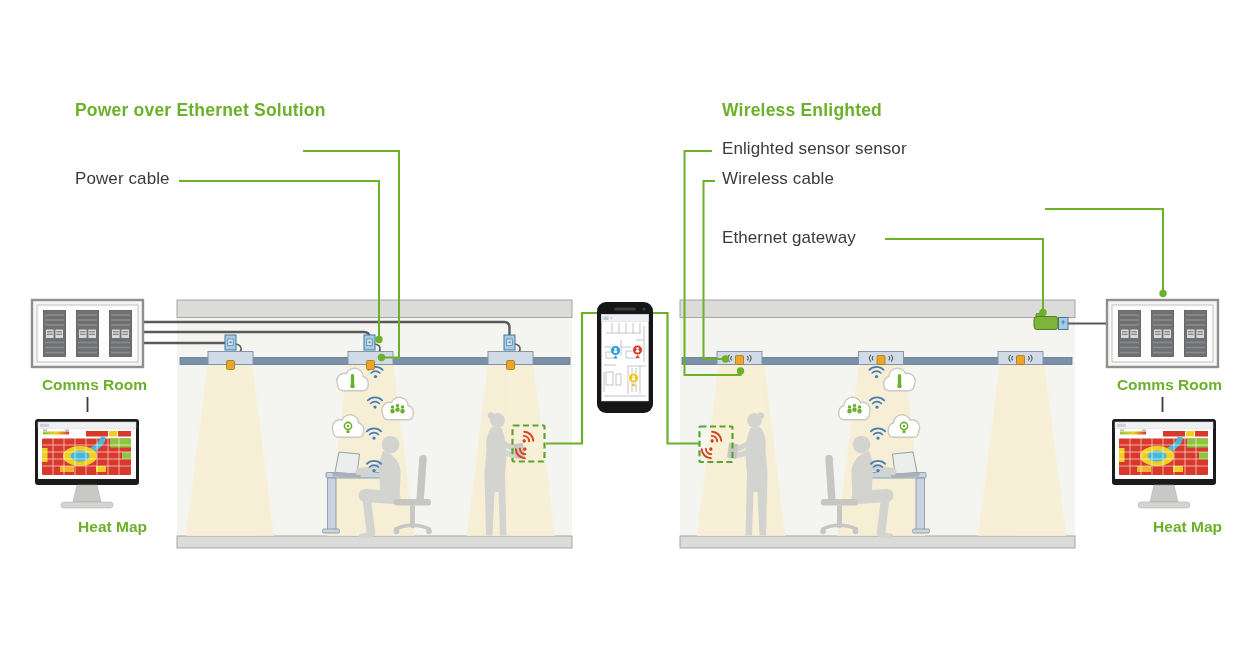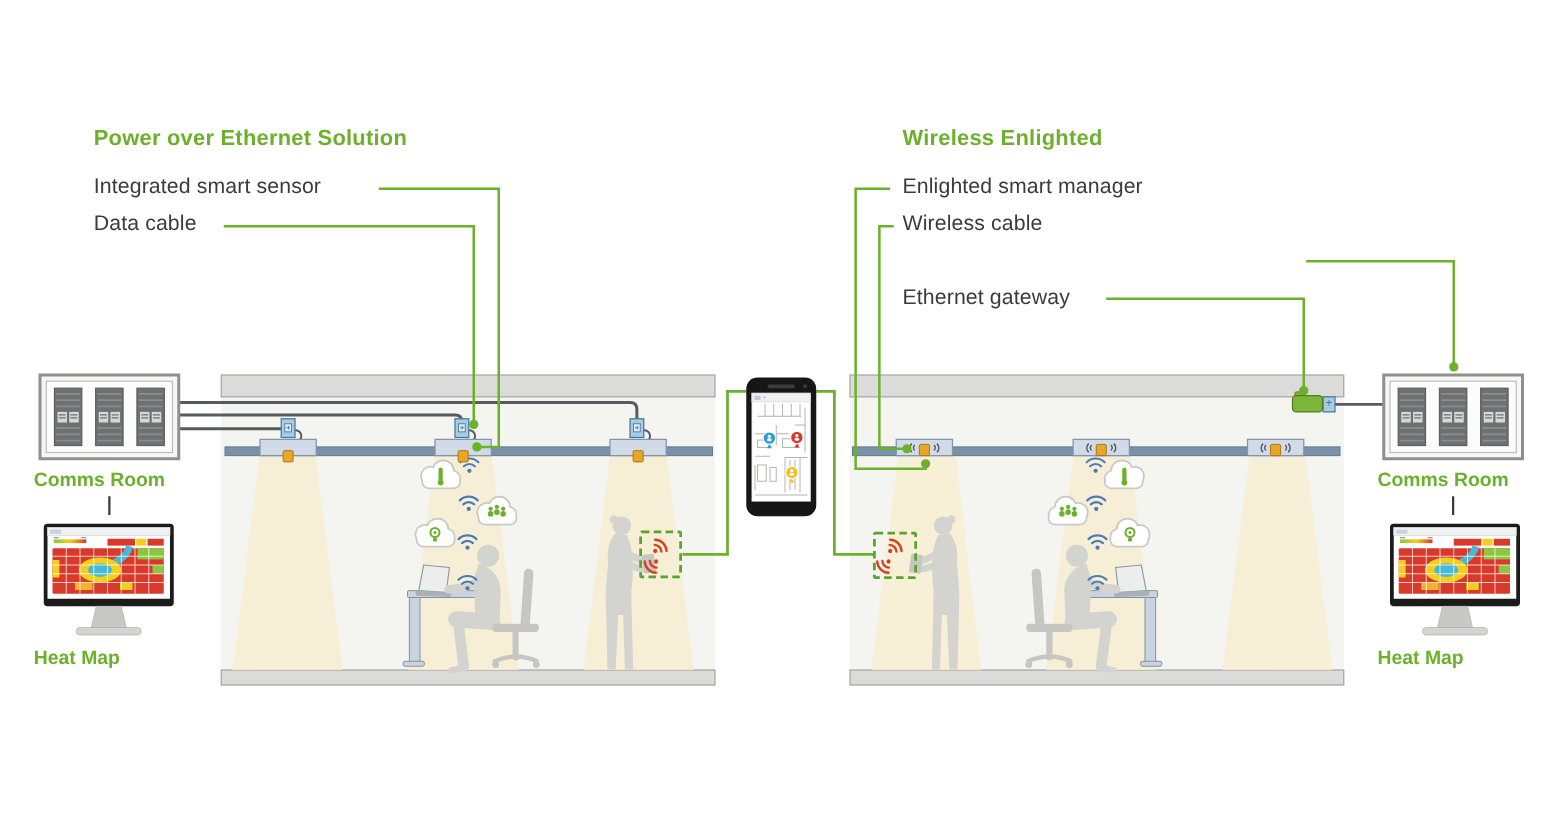--- a/index.html
+++ b/index.html
@@ -3,21 +3,21 @@
 <meta charset="utf-8">
 <style>
   html,body{margin:0;padding:0;background:#ffffff;}
   #stage{position:relative;width:1241px;height:651px;background:#ffffff;overflow:hidden;
          font-family:"Liberation Sans",sans-serif;}
   #diagram-svg{position:absolute;left:0;top:0;}
   .title{position:absolute;font-size:17.5px;font-weight:700;color:var(--accent-green,#6cb02b);
          white-space:nowrap;letter-spacing:.2px;}
   .callout{position:absolute;font-size:17px;font-weight:400;color:var(--label-text,#3b3b3b);
          white-space:nowrap;letter-spacing:.1px;}
-  .devlabel{position:absolute;width:120px;text-align:left;font-size:15.5px;font-weight:600;
+  .devlabel{position:absolute;width:120px;text-align:right;font-size:15.5px;font-weight:600;
          color:var(--accent-green,#6cb02b);white-space:nowrap;}
 </style>
 </head>
 <body>
 
 <div id="stage">
 
 <svg id="diagram-svg" width="1241" height="651" viewBox="0 0 1241 651">
   <defs>
     <linearGradient id="lg" x1="0" y1="0" x2="1" y2="0">
@@ -311,25 +311,24 @@
     <use href="#rwave" transform="translate(522,452) rotate(225)"></use>
   </g>
   <g>
     <rect x="699.5" y="426.5" width="33" height="35.5" rx="1" fill="none" stroke="#5aa32e" stroke-width="2.2" stroke-dasharray="6 3.5"></rect>
     <use href="#rwave" transform="translate(715,438) rotate(45)"></use>
     <use href="#rwave" transform="translate(708,452) rotate(225)"></use>
   </g>
 </svg>
 
   <div class="title" style="left:75px;top:100px">Power over Ethernet Solution</div>
-  <div class="callout" style="left:75px;top:139px">Integrated smart sensor</div>
-  <div class="callout" style="left:75px;top:169px">Data cable</div>
+  <div class="callout" style="left:75px;top:169px">Power cable</div>
 
   <div class="title" style="left:722px;top:100px">Wireless Enlighted</div>
-  <div class="callout" style="left:722px;top:139px">Enlighted smart manager</div>
+  <div class="callout" style="left:722px;top:139px">Enlighted sensor sensor</div>
   <div class="callout" style="left:722px;top:169px">Wireless cable</div>
   <div class="callout" style="left:722px;top:228px">Ethernet gateway</div>
 
   <div class="devlabel" style="left:27px;top:376px">Comms Room</div>
   <div class="devlabel" style="left:27px;top:518px">Heat Map</div>
   <div class="devlabel" style="left:1102px;top:376px">Comms Room</div>
   <div class="devlabel" style="left:1102px;top:518px">Heat Map</div>
 </div>
 
 </body></html>

